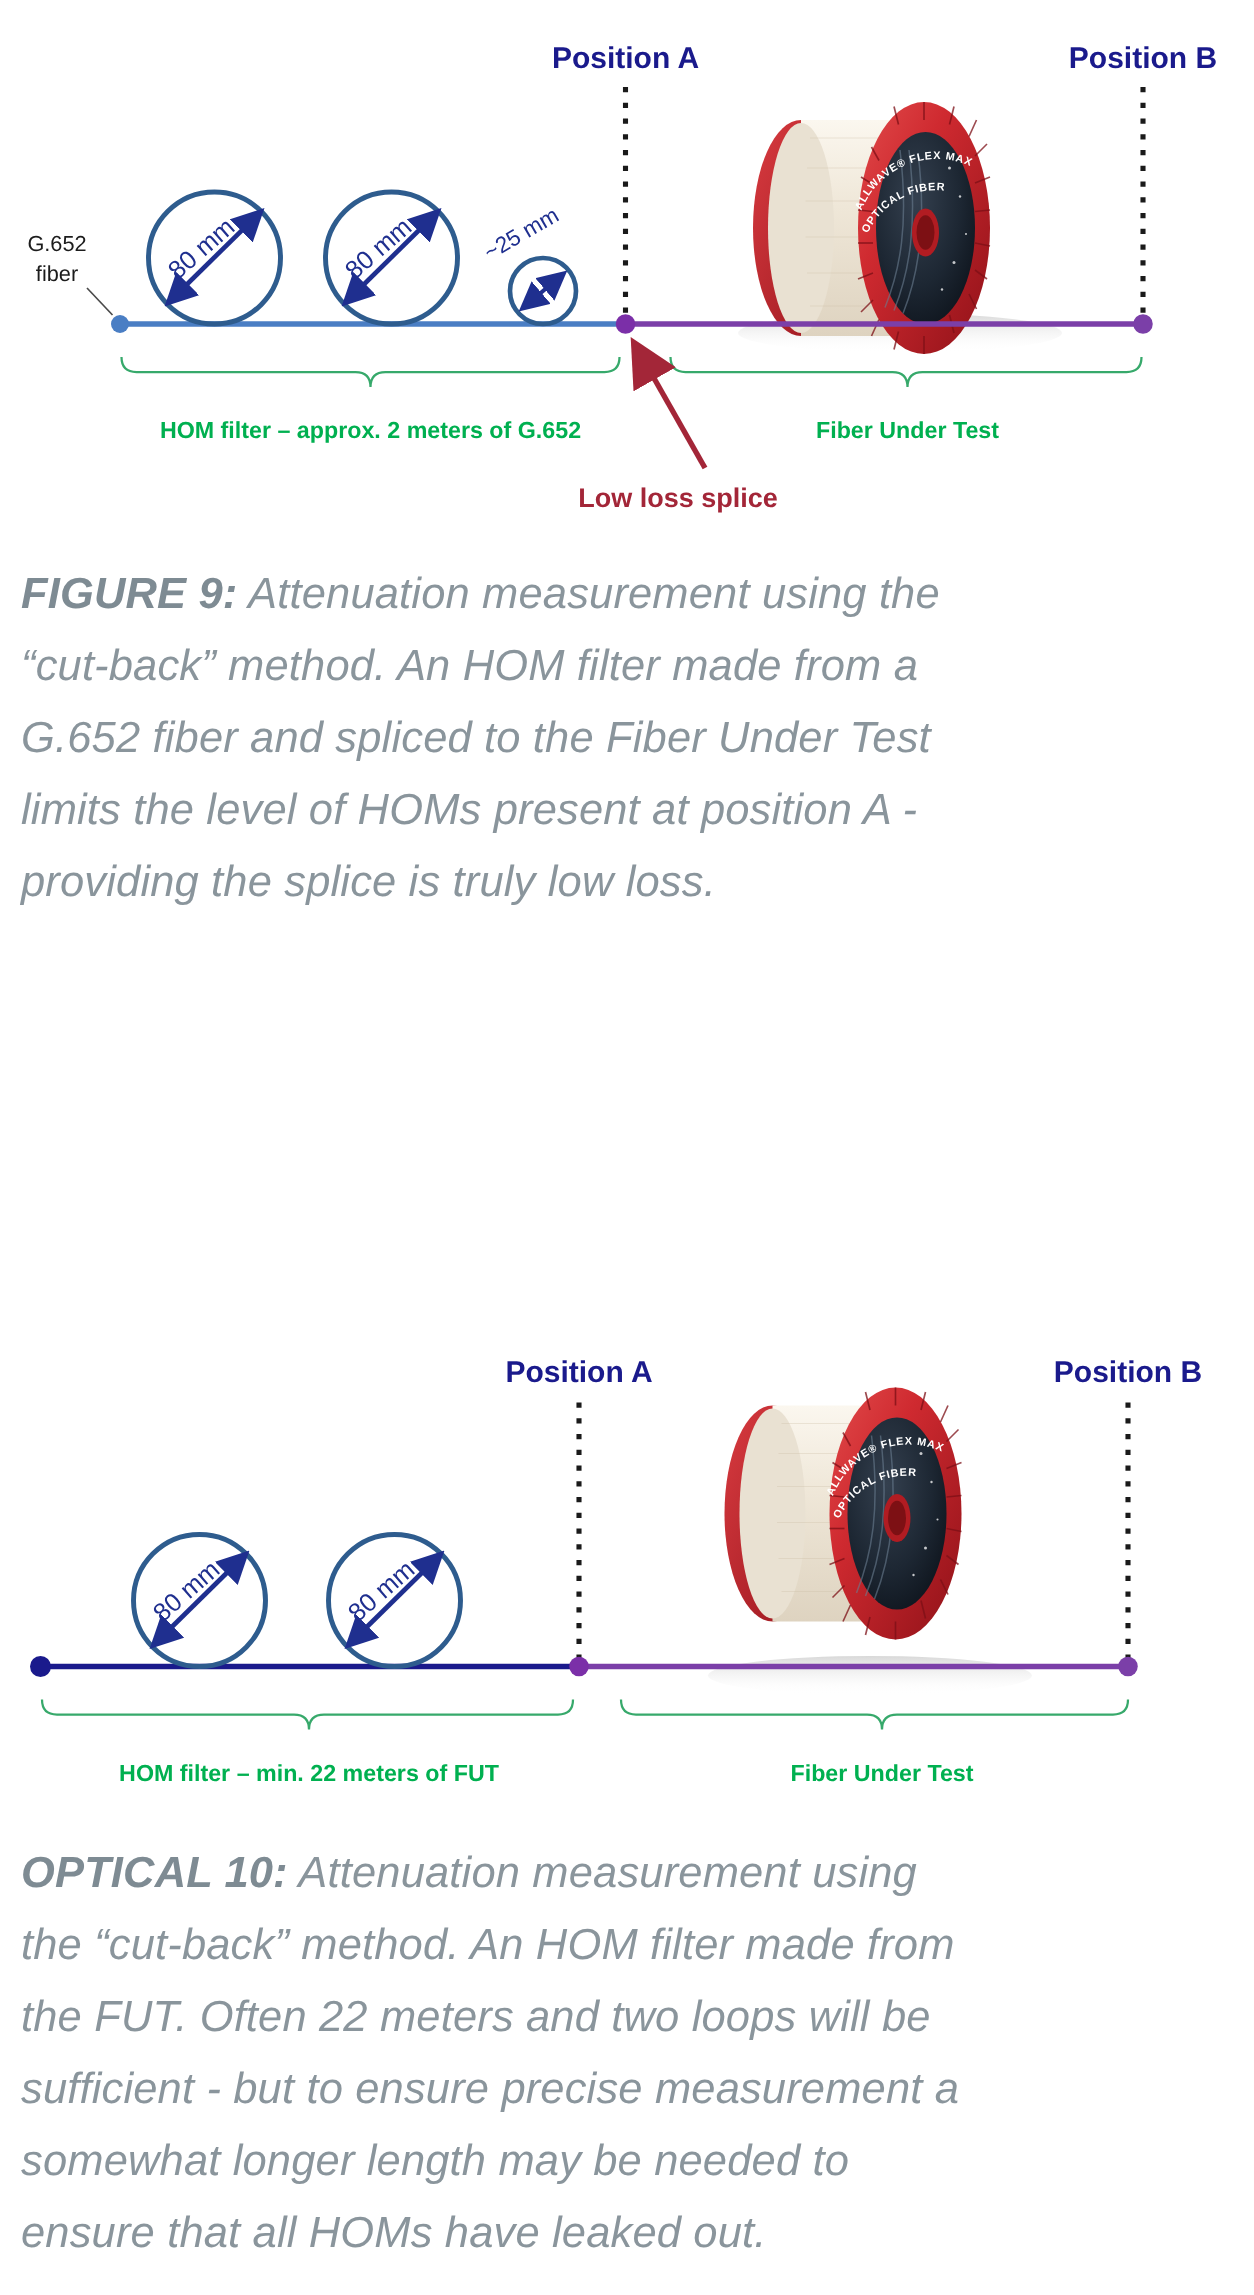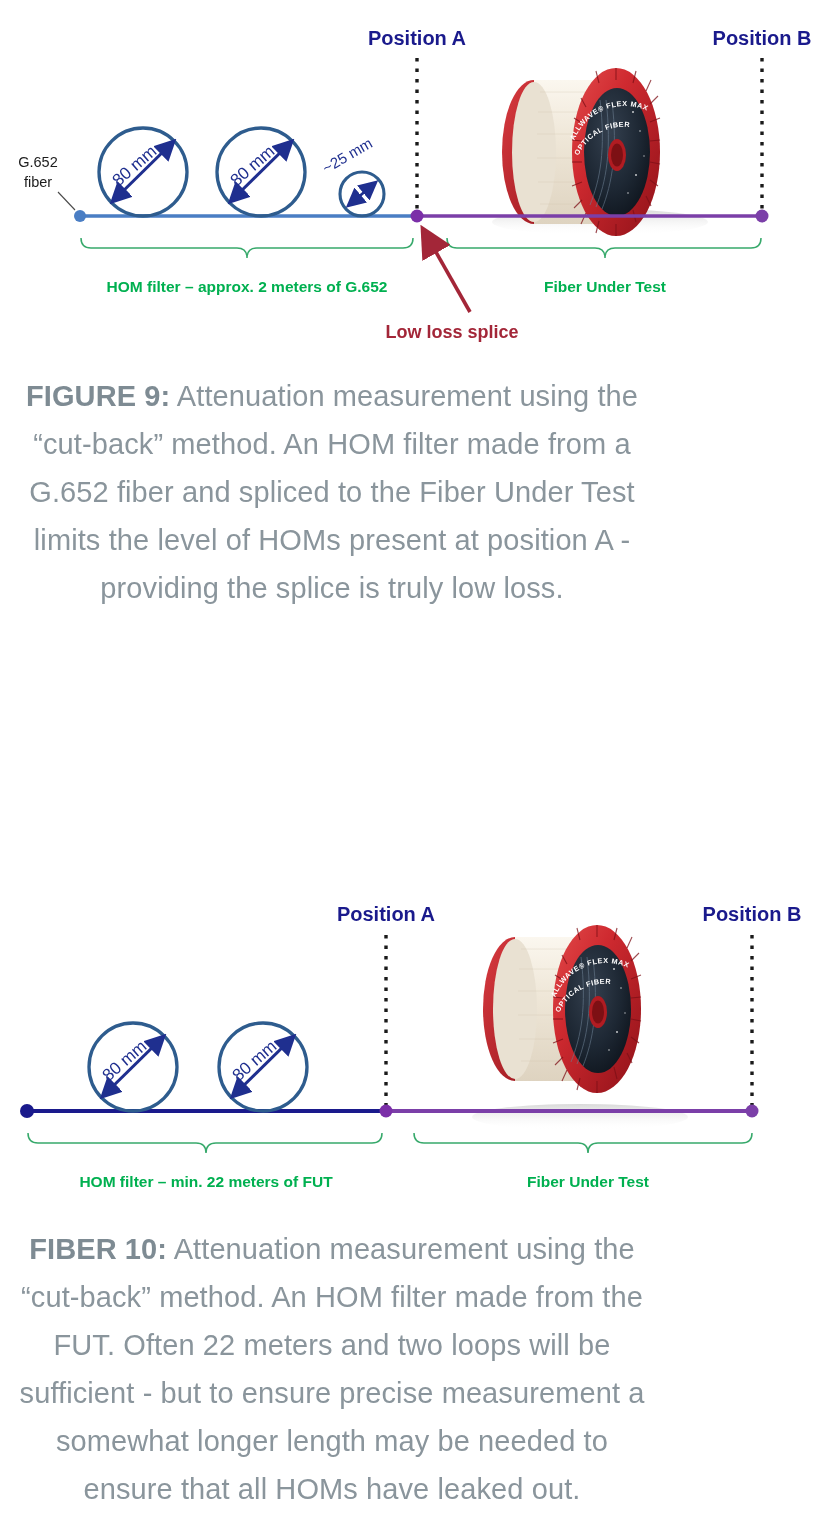--- a/index.html
+++ b/index.html
@@ -28,28 +28,28 @@
 
   .diagram svg {
     display: block;
   }
 
   
   .caption {
     position: absolute;
     left: 0;
     width: 664px;
-    text-align: center;
     color: #8a959c;
     font-family: "Liberation Sans", sans-serif;
     font-size: 29px;
     line-height: 48px;
     letter-spacing: 0.1px;
     padding: 0 14px;
     box-sizing: border-box;
+    font-style: italic;
   }
   .caption .figlabel {
     font-weight: bold;
     color: #7e8b93;
   }
 </style>
 </head>
 <body>
 
 <div class="figure-block" style="top:0px;height:620px;">
@@ -343,15 +343,15 @@
 
       <path d="M28,248 q0,10 10,10 L196,258 q10,0 10,10 q0,-10 10,-10 L372,258 q10,0 10,-10" fill="none" stroke="#37a96b" stroke-width="1.5"></path>
       <text x="206" y="302" text-anchor="middle" font-family="Liberation Sans, sans-serif" font-size="15.5" font-weight="bold" fill="#00b050">HOM filter – min. 22 meters of FUT</text>
 
       <path d="M414,248 q0,10 10,10 L578,258 q10,0 10,10 q0,-10 10,-10 L742,258 q10,0 10,-10" fill="none" stroke="#37a96b" stroke-width="1.5"></path>
       <text x="588" y="302" text-anchor="middle" font-family="Liberation Sans, sans-serif" font-size="15.5" font-weight="bold" fill="#00b050">Fiber Under Test</text>
     </svg>
   </div>
 
   <div class="caption" style="top:340px;">
-    <span class="figlabel">FIBER 10:</span><span> Attenuation measurement using the “cut-back” method. An HOM filter made from the FUT. Often 22 meters and two loops will be sufficient - but to ensure precise measurement a somewhat longer length may be needed to ensure that all HOMs have leaked out.</span>
+    <span class="figlabel">OPTICAL 10:</span><span> Attenuation measurement using the “cut-back” method. An HOM filter made from the FUT. Often 22 meters and two loops will be sufficient - but to ensure precise measurement a somewhat longer length may be needed to ensure that all HOMs have leaked out.</span>
   </div>
 </div>
 
 </body></html>

